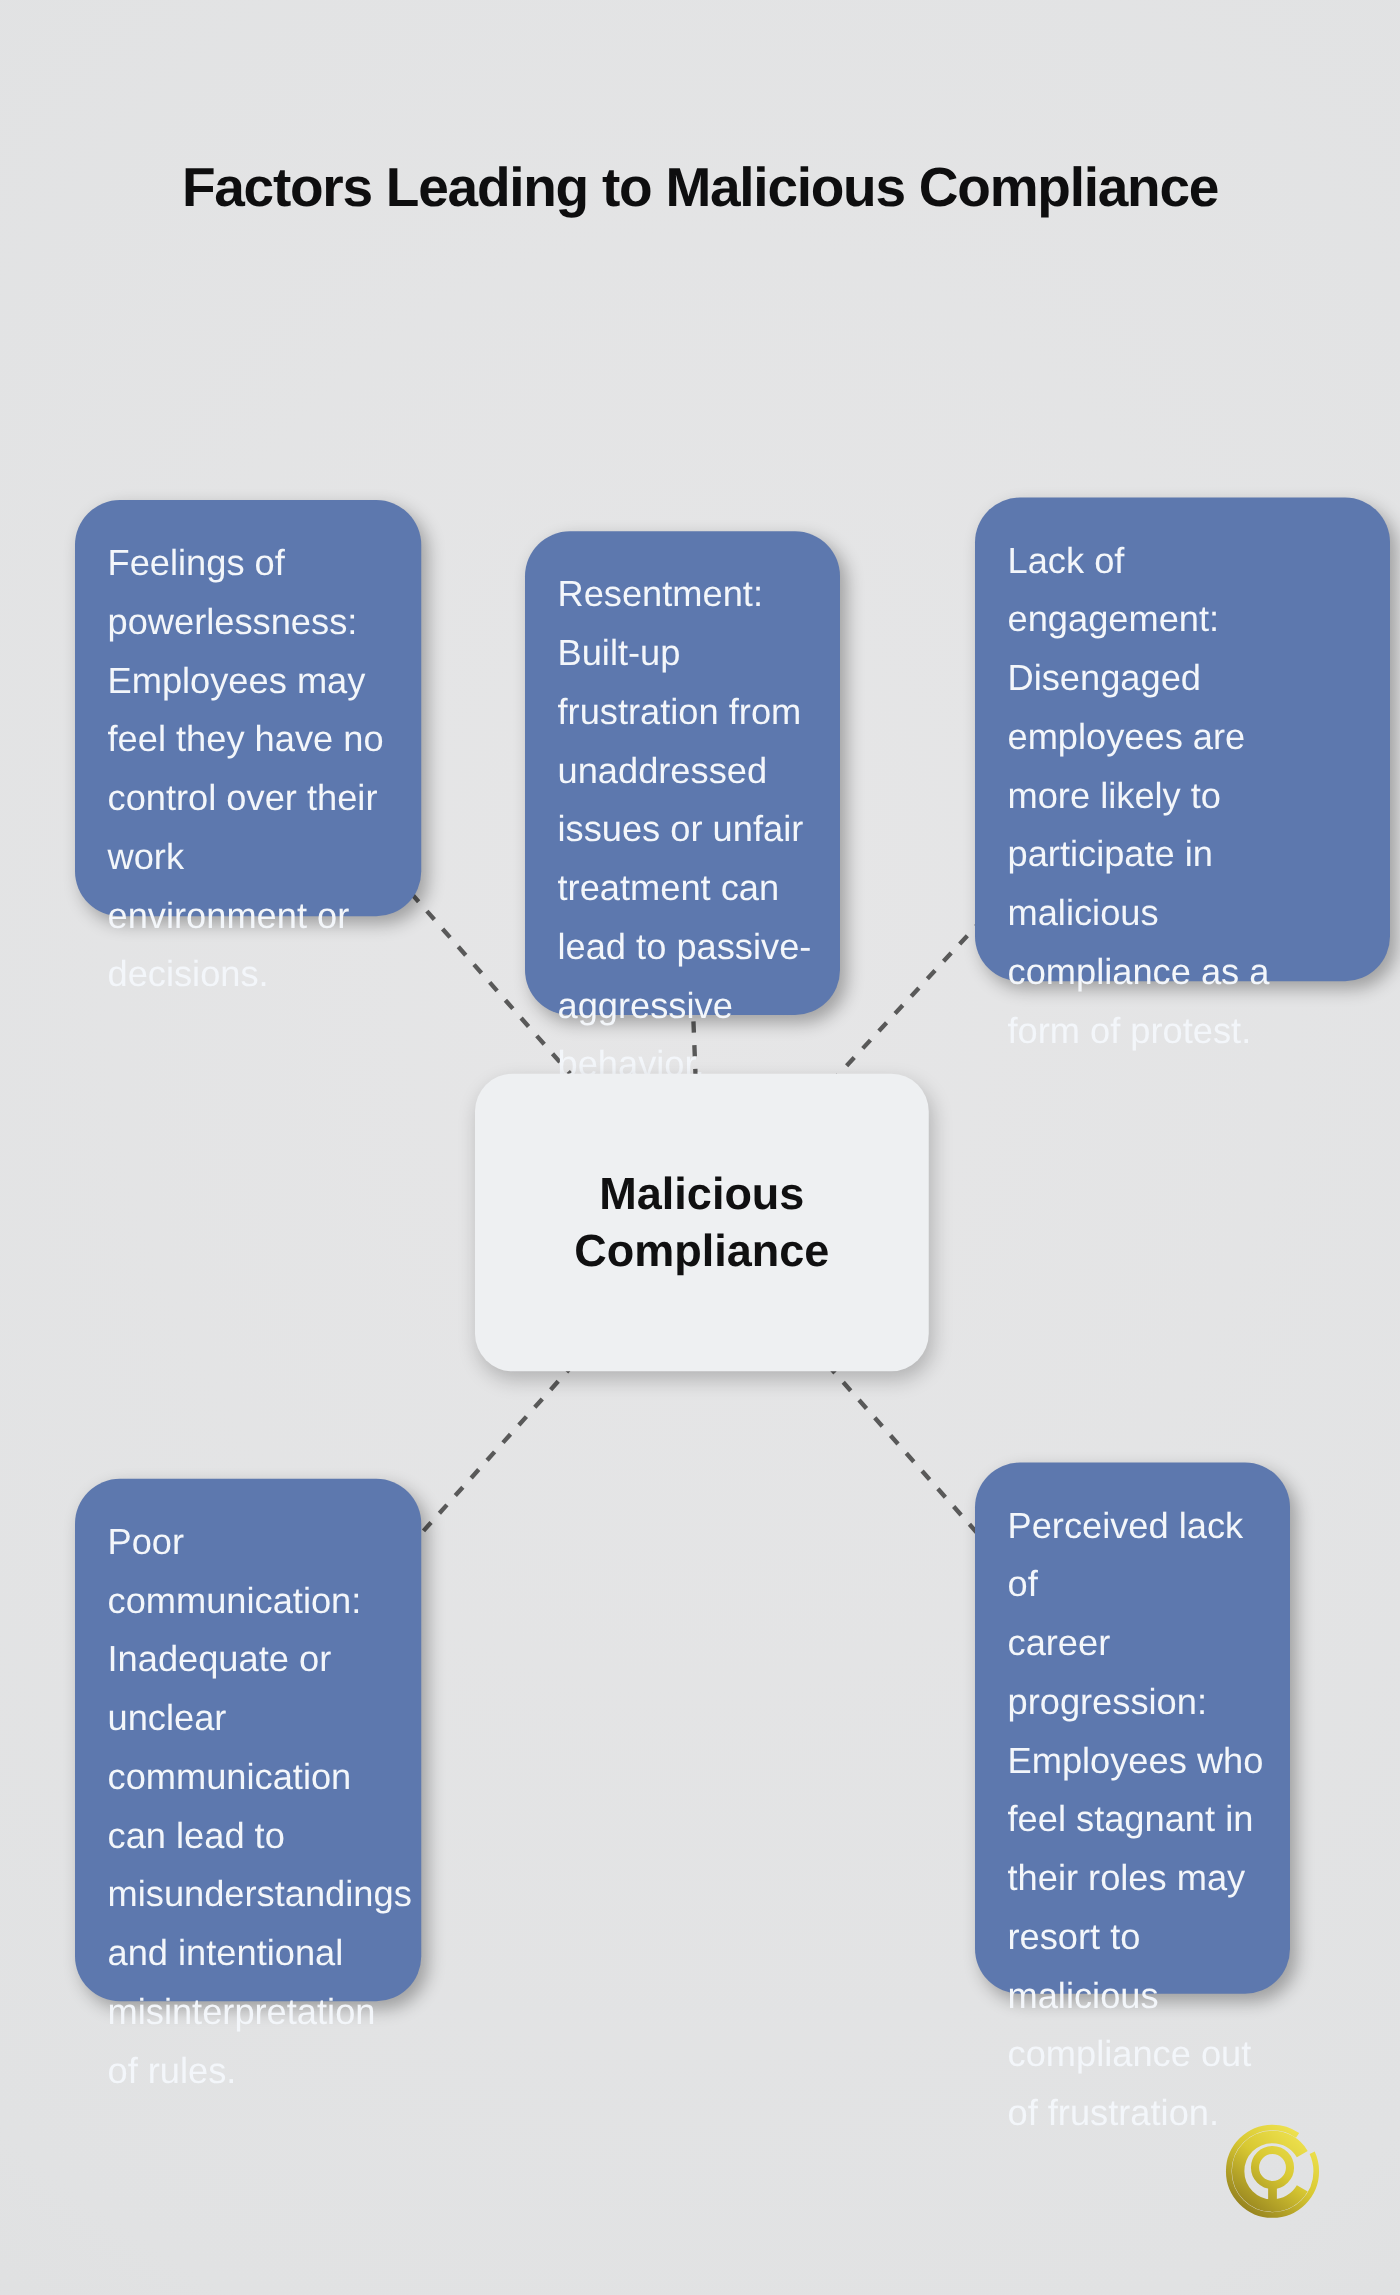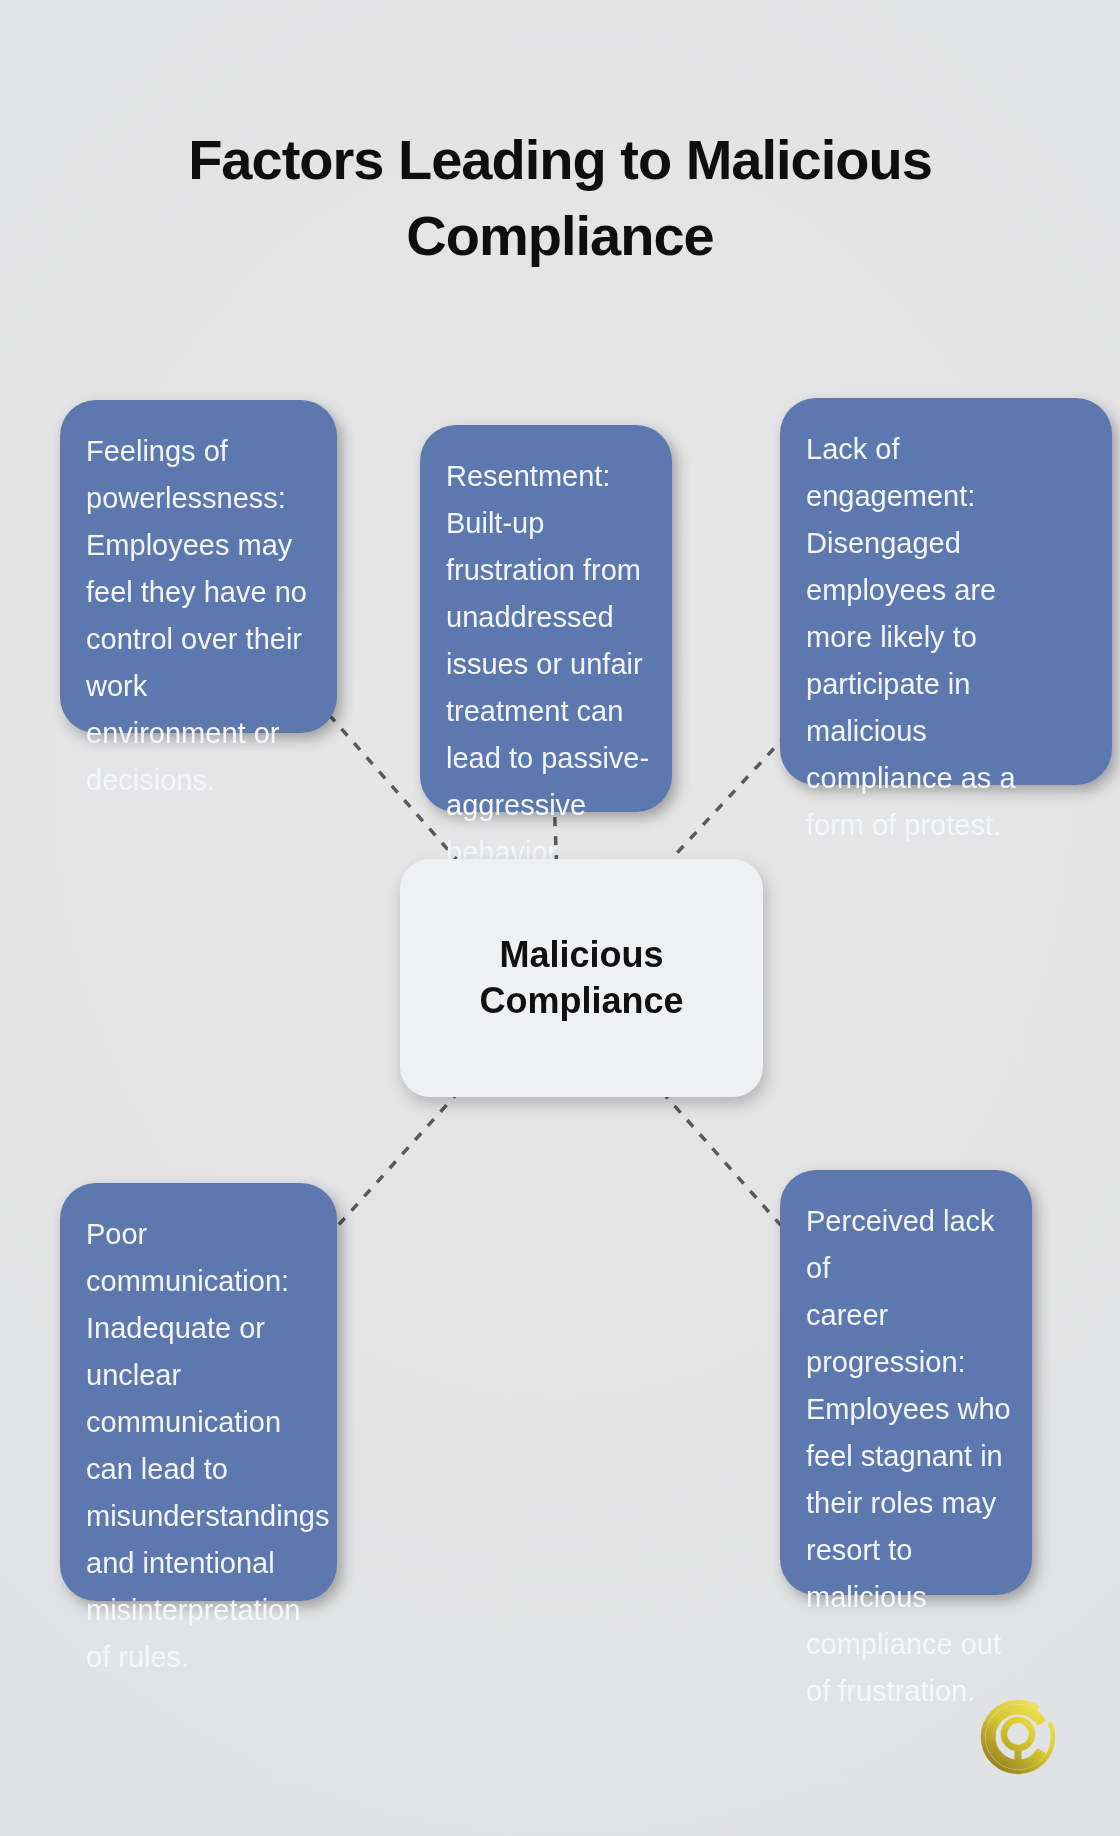--- a/index.html
+++ b/index.html
@@ -12,21 +12,21 @@
     font-family: "Liberation Sans", "DejaVu Sans", sans-serif;
   }
 
   .title {
     position: absolute;
     top: 84px;
     left: 50%;
     transform: translateX(-50%);
     width: 960px;
     text-align: center;
-    font-size: 56px;
+    font-size: 44px;
     line-height: 76px;
     font-weight: 800;
     letter-spacing: -1px;
     color: var(--title_text);
   }
 
   .connectors {
     position: absolute;
     left: 0; top: 0;
     width: 1120px; height: 1836px;
@@ -61,21 +61,20 @@
     z-index: 2;
     left: 380px; top: 859px;
     width: 363px; height: 238px;
     background: var(--center_fill);
     border-radius: 30px;
     box-shadow: 3px 7px 16px rgba(0,0,0,0.22);
     display: flex;
     align-items: center;
     justify-content: center;
     text-align: center;
-    margin-left: 20px;
   }
   .center-label {
     font-size: 36px;
     line-height: 46px;
     font-weight: 700;
     color: var(--center_text);
     width: 300px;
   }
 
   .pos-top-left     { left: 60px;  top: 400px;  width: 277px; height: 333px; }

